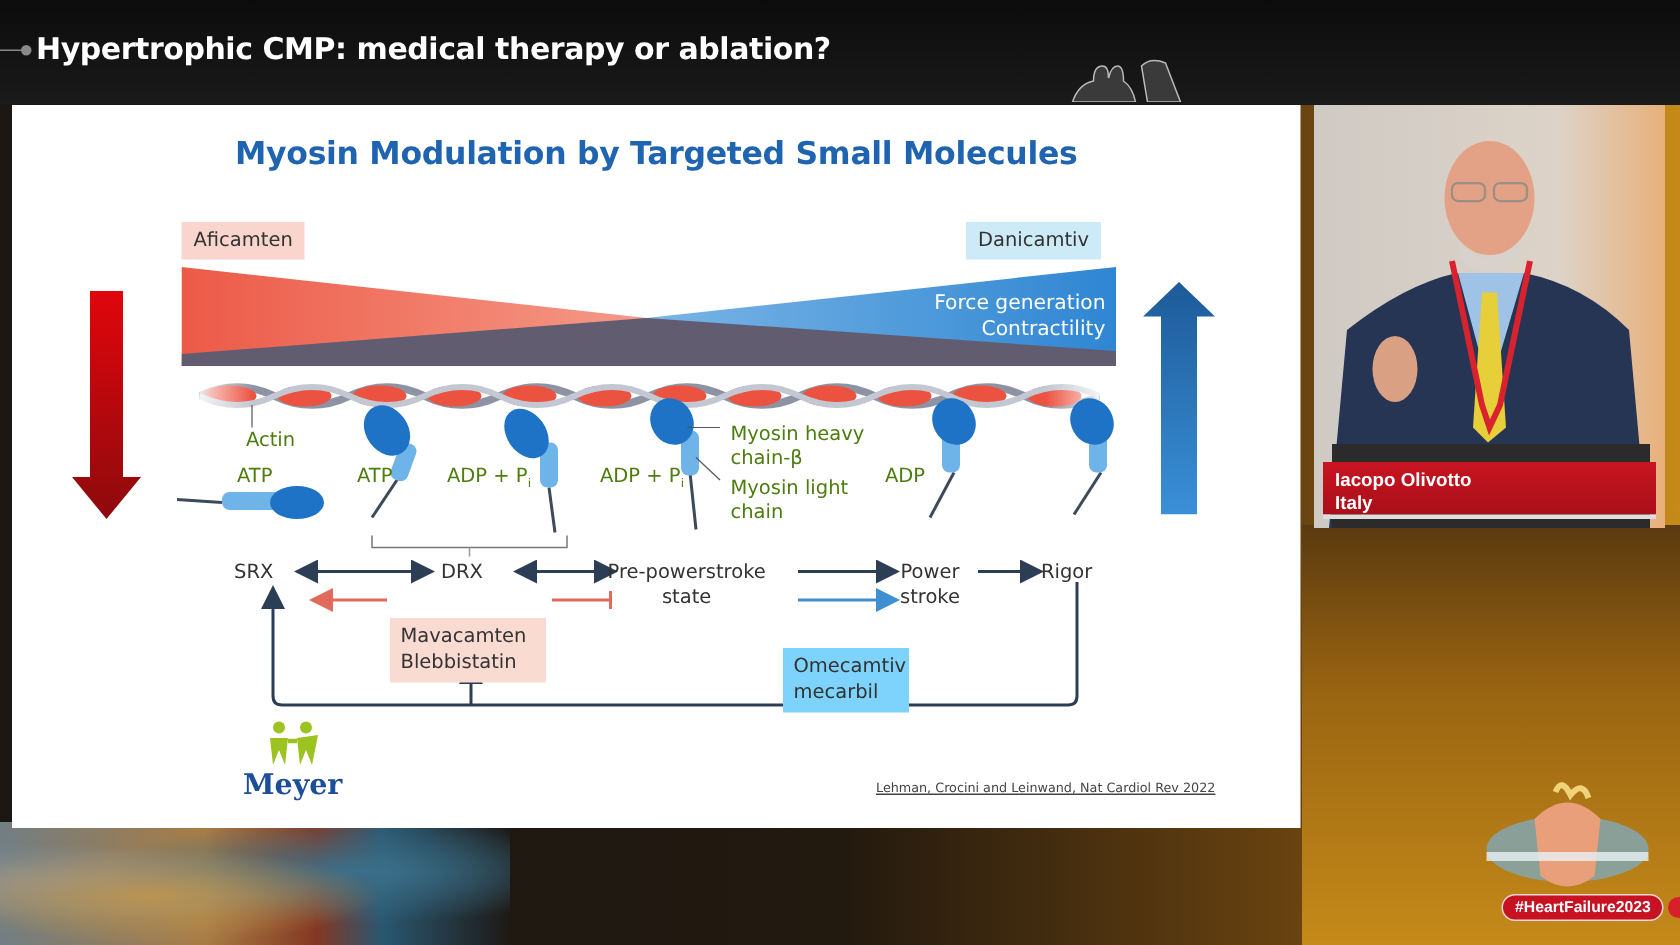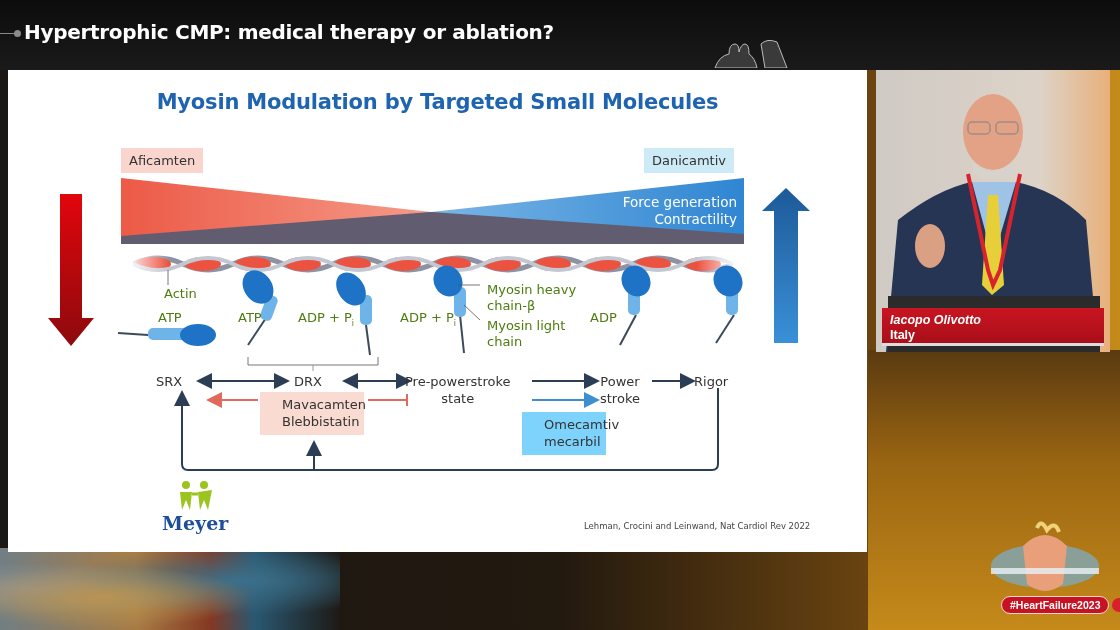--- a/index.html
+++ b/index.html
@@ -72,43 +72,43 @@
 
   .actin { position: absolute; left: 125px; top: 182px; width: 600px; height: 24px; }
   .myosin-svg { position: absolute; left: 100px; top: 195px; width: 660px; height: 110px; }
 
   .lbl { position: absolute; font-size: 13px; color: #4d7c0f; white-space: nowrap; }
   .lbl sub { font-size: 8px; }
 
   .state { position: absolute; font-size: 13px; color: #333; text-align: center; line-height: 17px; }
   .flow-svg { position: absolute; left: 150px; top: 290px; width: 570px; height: 120px; }
 
-  .mod-box { position: absolute; font-size: 13px; line-height: 17px; padding: 4px 22px; color: #333; }
+  .mod-box { position: absolute; font-size: 13px; line-height: 17px; padding: 4px 7px; color: #333; margin-top: 20px; }
   .mava { left: 252px; top: 322px; background: #fadbd2; width: 104px; height: 43px; }
   .omec { left: 514px; top: 342px; background: #7dd3fc; width: 84px; height: 43px; }
 
   .logo-unifi { position: absolute; left: 14px; top: 406px; width: 140px; height: 64px; }
   .unifi-seal { position: absolute; left: 2px; top: 4px; width: 48px; height: 54px; border-radius: 50%;
     background: radial-gradient(circle, #d8d8d8 0%, #9b9b9b 55%, #6e6e6e 100%); border: 1px solid #666; }
   .unifi-bar { position: absolute; left: 55px; top: 4px; width: 1px; height: 56px; background: #555; }
   .unifi-text { position: absolute; left: 62px; top: 12px; font-family: "DejaVu Serif", serif; color: #444; font-size: 10px; line-height: 12px; letter-spacing: 0.5px; }
   .unifi-text .big { font-size: 14px; line-height: 16px; letter-spacing: 1px; }
   .logo-meyer { position: absolute; left: 152px; top: 408px; width: 80px; height: 60px; }
   .meyer-word { position: absolute; left: 2px; top: 34px; font-family: "DejaVu Serif", serif; font-weight: bold; font-size: 19px; color: #1c4e9a; }
 
-  .citation { position: absolute; left: 576px; top: 451px; font-size: 8.5px; color: #444; }
+  .citation { position: absolute; left: 576px; top: 451px; font-size: 8.5px; color: #444; text-decoration: underline; }
 
   
   .speaker-frame { position: absolute; left: 876px; top: 70px; width: 234px; height: 282px; background: #d7d2cc; overflow: hidden; }
   .nameplate {
     position: absolute; left: 882px; top: 308px; width: 222px; height: 38px;
     background: linear-gradient(180deg, #c81521 0%, #a90f1a 100%);
     border-bottom: 3px solid #ddd;
   }
-  .speaker-name { position: absolute; left: 890px; top: 313px; color: #fff; font-weight: bold; font-family: "Liberation Sans", sans-serif; font-size: 12.5px; font-style: italic; }
+  .speaker-name { position: absolute; left: 890px; top: 313px; color: #fff; font-weight: bold; font-family: "Liberation Sans", sans-serif; font-size: 12.5px; }
   .speaker-country { position: absolute; left: 890px; top: 328px; color: #fff; font-weight: bold; font-family: "Liberation Sans", sans-serif; font-size: 12.5px; }
 
   .hashtag-art { position: absolute; left: 985px; top: 518px; width: 120px; height: 80px; }
   .hashtag {
     position: absolute; left: 1001px; top: 596px; padding: 2px 8px;
     background: #c71222; color: #fff; font-size: 10.5px; font-weight: bold; border-radius: 9px;
     border: 1.5px solid #f4d6d6; font-family: "Liberation Sans", sans-serif;
   }
   .hashtag-dot { position: absolute; left: 1112px; top: 598px; width: 14px; height: 14px; border-radius: 50%; background: #d6202b; }
 </style>

